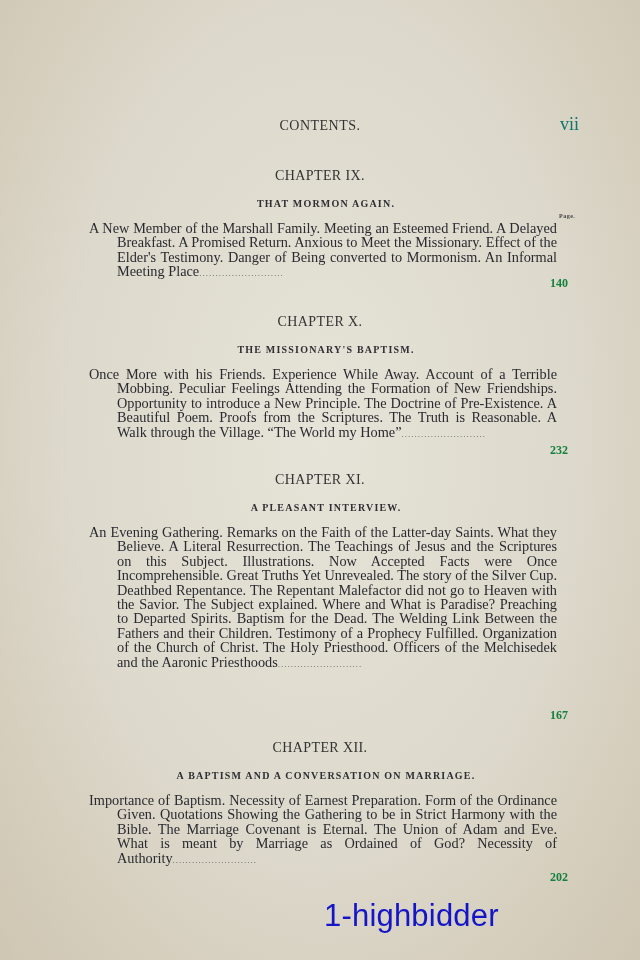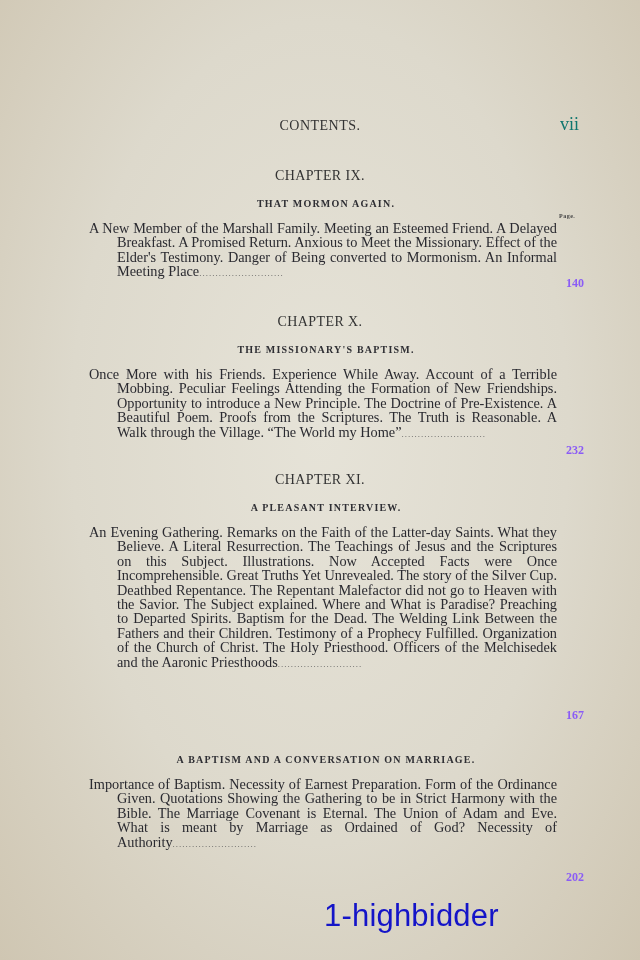--- a/index.html
+++ b/index.html
@@ -33,22 +33,22 @@
     .entry {
       position: relative; margin-top: 12px; left: 80px; width: 468px;
       font-family: "Liberation Serif", serif;
       font-size: 14.3px; line-height: 14.4px; color: #2a2a30;
       text-align: justify;
       margin-left: 9px;
     }
     .entry .para { display: block; padding-left: 28px; text-indent: -28px; }
     .dots { color: #555; letter-spacing: 1px; font-size: 9px; }
     .page-no {
-      position: absolute; left: 566px; font-size: 12px; font-weight: bold;
-      font-family: "Liberation Serif", serif; color: #8b5cf6;
+      position: absolute; left: 550px; font-size: 12px; font-weight: bold;
+      font-family: "Liberation Serif", serif; color: #15803d;
     }
     .page-label {
       position: absolute; top: 213px; left: 559px; font-size: 6px; font-weight: bold;
       letter-spacing: 0.5px; color: #444; font-family: "Liberation Serif", serif;
     }
     .watermark {
       position: absolute; left: 324px; top: 898px; font-size: 31px; font-weight: normal;
       color: #1414c8; font-family: "Liberation Sans", sans-serif; letter-spacing: 0.2px;
     }
   </style>
@@ -81,20 +81,21 @@
   <div class="chapter" style="top:472px;">
     <div class="ch-num">CHAPTER XI.</div>
     <div class="ch-title">A PLEASANT INTERVIEW.</div>
     <div class="entry">
       <span class="para"><span>An Evening Gathering. Remarks on the Faith of the Latter-day Saints. What they Believe. A Literal Resurrection. The Teachings of Jesus and the Scriptures on this Subject. Illustrations. Now Accepted Facts were Once Incomprehensible. Great Truths Yet Unrevealed. The story of the Silver Cup. Deathbed Repentance. The Repentant Malefactor did not go to Heaven with the Savior. The Subject explained. Where and What is Paradise? Preaching to Departed Spirits. Baptism for the Dead. The Welding Link Between the Fathers and their Children. Testimony of a Prophecy Fulfilled. Organization of the Church of Christ. The Holy Priesthood. Officers of the Melchisedek and the Aaronic Priesthoods</span><span class="dots">..........................</span></span>
     </div>
   </div>
   <div class="page-no" style="top:708px;">167</div>
 
   <div class="chapter" style="top:740px;">
+    <div class="ch-num">CHAPTER XII.</div>
     <div class="ch-title">A BAPTISM AND A CONVERSATION ON MARRIAGE.</div>
     <div class="entry">
       <span class="para"><span>Importance of Baptism. Necessity of Earnest Preparation. Form of the Ordinance Given. Quotations Showing the Gathering to be in Strict Harmony with the Bible. The Marriage Covenant is Eternal. The Union of Adam and Eve. What is meant by Marriage as Ordained of God? Necessity of Authority</span><span class="dots">..........................</span></span>
     </div>
   </div>
   <div class="page-no" style="top:870px;">202</div>
 
   <div class="watermark">1-highbidder</div>
 </div>
 

